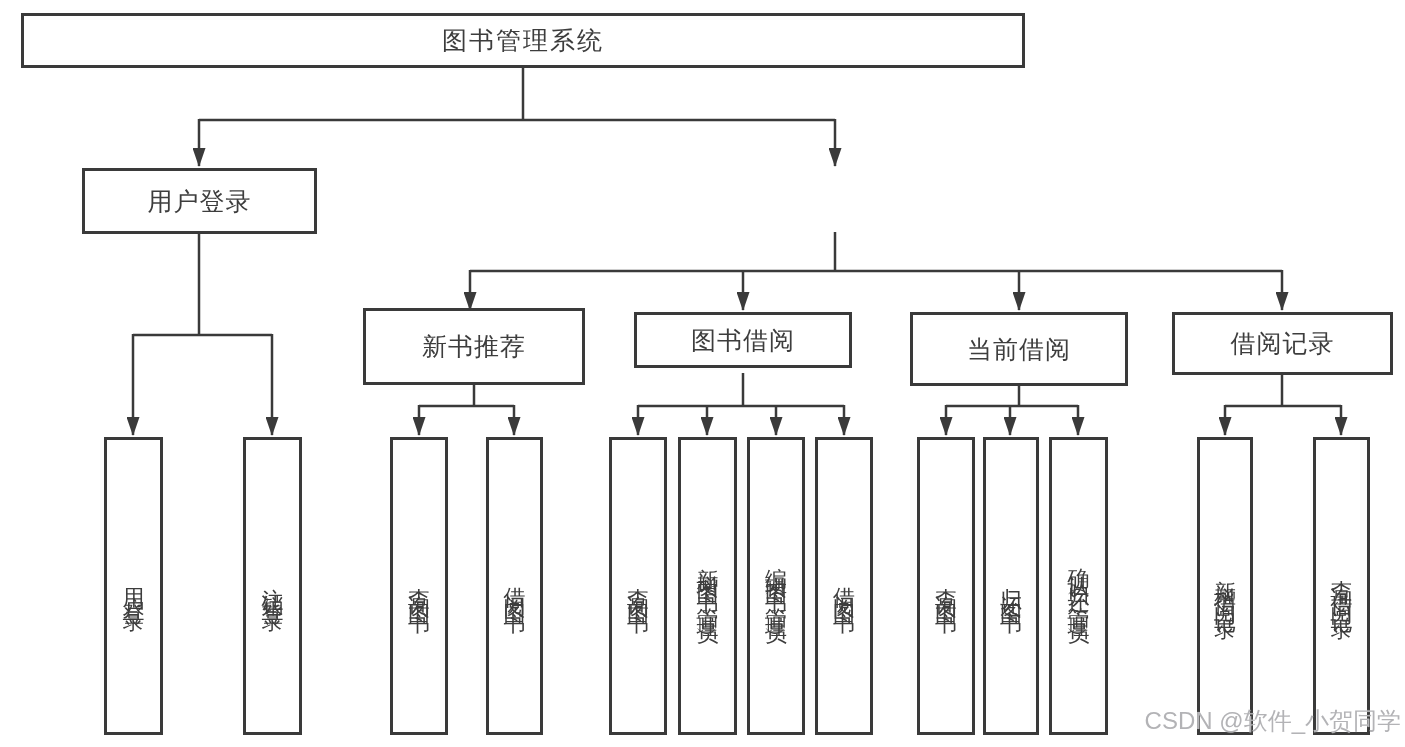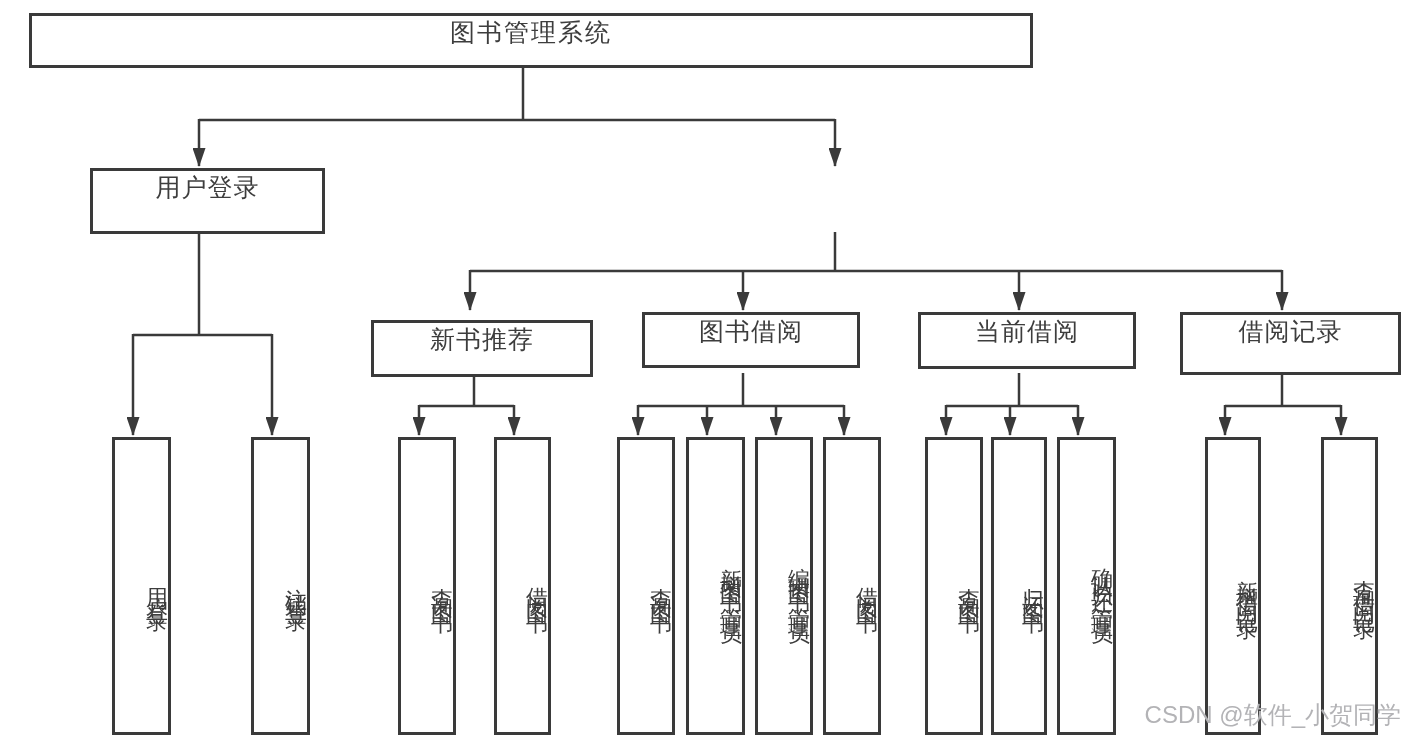--- a/index.html
+++ b/index.html
@@ -24,39 +24,38 @@
     pointer-events: none;
   }
   .connectors line { stroke: var(--line); stroke-width: 2.5; }
   .connectors marker path { fill: var(--line); stroke: none; }
   .box {
     position: absolute;
     box-sizing: border-box;
     border: 3px solid var(--line);
     background: var(--background);
     display: flex;
-    align-items: flex-start;
+    align-items: center;
     justify-content: center;
     color: var(--text);
-    margin-left: 8px;
   }
   .h-label { font-size: 25px; letter-spacing: 1px; white-space: nowrap; }
   .root-label { font-size: 25px; letter-spacing: 2px; }
   .v-box {
     writing-mode: vertical-rl;
     text-orientation: mixed;
     font-size: 22px;
     letter-spacing: 8px;
     line-height: 1;
     text-align: center;
   }
   .watermark {
     position: absolute;
     right: 4px;
-    bottom: 16px;
+    bottom: 10px;
     font-size: 24px;
     color: var(--watermark);
     letter-spacing: 0px;
     white-space: nowrap;
     text-shadow: 0 0 1px rgba(255,255,255,0.6);
     z-index: 5;
   }
 </style>
 </head>
 <body>
@@ -112,27 +111,27 @@
   </svg>
 
   <div class="box" style="left:21px; top:13px; width:1004px; height:55px;">
     <span class="root-label">图书管理系统</span>
   </div>
 
   <div class="box" style="left:82px; top:168px; width:235px; height:66px;">
     <span class="h-label">用户登录</span>
   </div>
 
-  <div class="box" style="left:363px; top:320px; width:222px; height:57px;">
+  <div class="box" style="left:363px; top:308px; width:222px; height:77px;">
     <span class="h-label">新书推荐</span>
   </div>
   <div class="box" style="left:634px; top:312px; width:218px; height:56px;">
     <span class="h-label">图书借阅</span>
   </div>
-  <div class="box" style="left:910px; top:312px; width:218px; height:57px;">
+  <div class="box" style="left:910px; top:312px; width:218px; height:74px;">
     <span class="h-label">当前借阅</span>
   </div>
   <div class="box" style="left:1172px; top:312px; width:221px; height:63px;">
     <span class="h-label">借阅记录</span>
   </div>
 
   <div class="box v-box" style="left:104px; top:437px; width:59px; height:298px;">用户登录</div>
   <div class="box v-box" style="left:243px; top:437px; width:59px; height:298px;">注销登录</div>
 
   <div class="box v-box" style="left:390px; top:437px; width:58px; height:298px;">查询图书</div>

